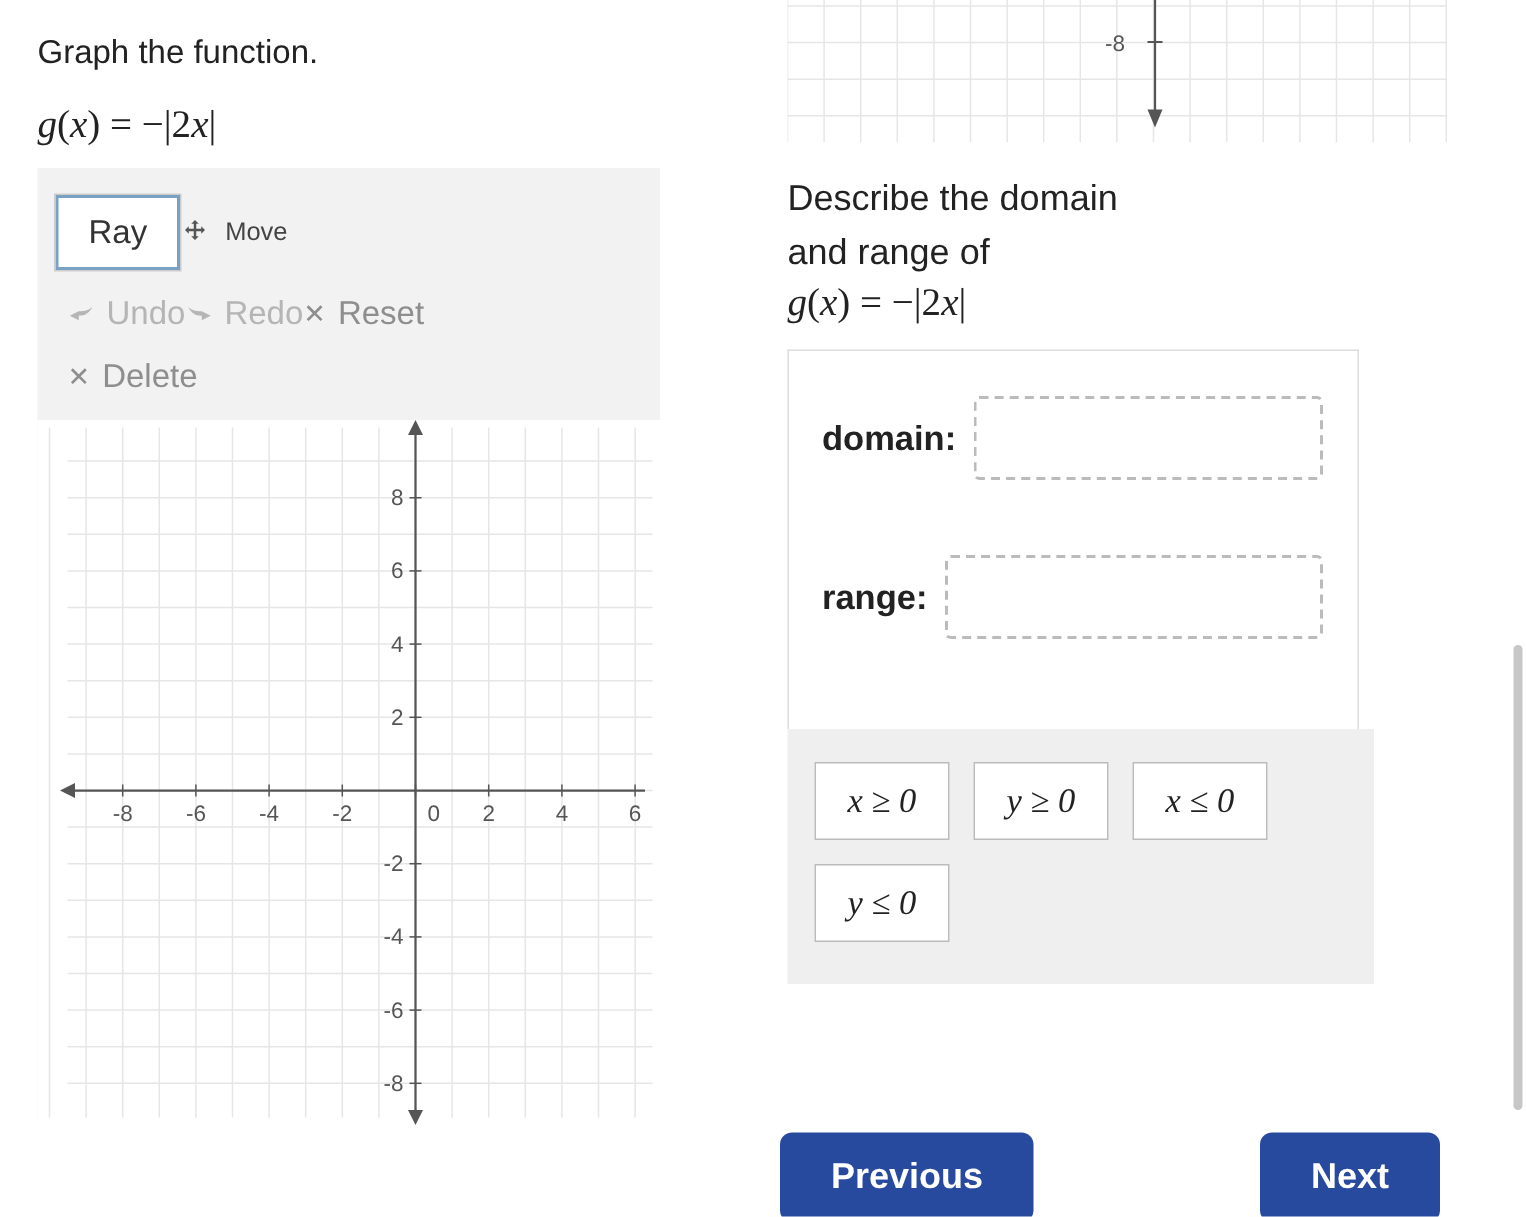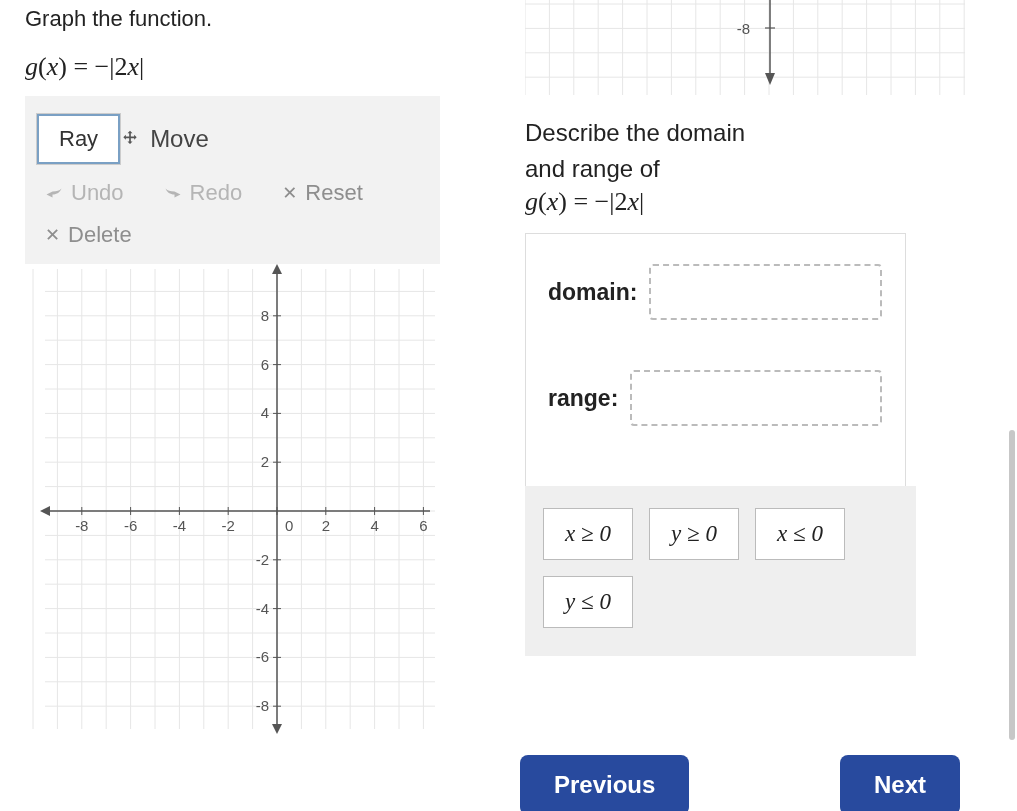--- a/index.html
+++ b/index.html
@@ -9,21 +9,21 @@
     font-family: Arial, Helvetica, sans-serif;
     background: #fff;
     width: 1017px;
     height: 811px;
     overflow: hidden;
     position: relative;
   }
   .left-panel {
     position: absolute;
     left: 25px;
-    top: 0;
+    top: 16px;
     width: 440px;
   }
   .instruction {
     font-size: 22px;
     color: #222;
     margin-top: 6px;
     margin-bottom: 20px;
   }
   .formula {
     font-family: "Times New Roman", serif;
@@ -50,32 +50,31 @@
     outline: 1px solid #ccc;
     padding: 10px 20px;
     font-size: 22px;
     color: #333;
     cursor: pointer;
   }
   .move-btn {
     display: flex;
     align-items: center;
     gap: 10px;
-    font-size: 24px;
+    font-size: 17px;
     color: #444;
     cursor: pointer;
   }
   .move-icon {
     width: 20px; height: 20px;
     color:#555;
   }
   .toolbar-row2 {
     display: flex;
     padding: 6px 12px 10px 20px;
-    gap: 40px;
     color: #888;
     font-size: 22px;
   }
   .tool-item {
     display: flex; align-items: center; gap: 8px;
     color: #8e8e8e;
     cursor: pointer;
   }
   .tool-item.disabled { color:#b5b5b5; }
   .toolbar-row3 {

